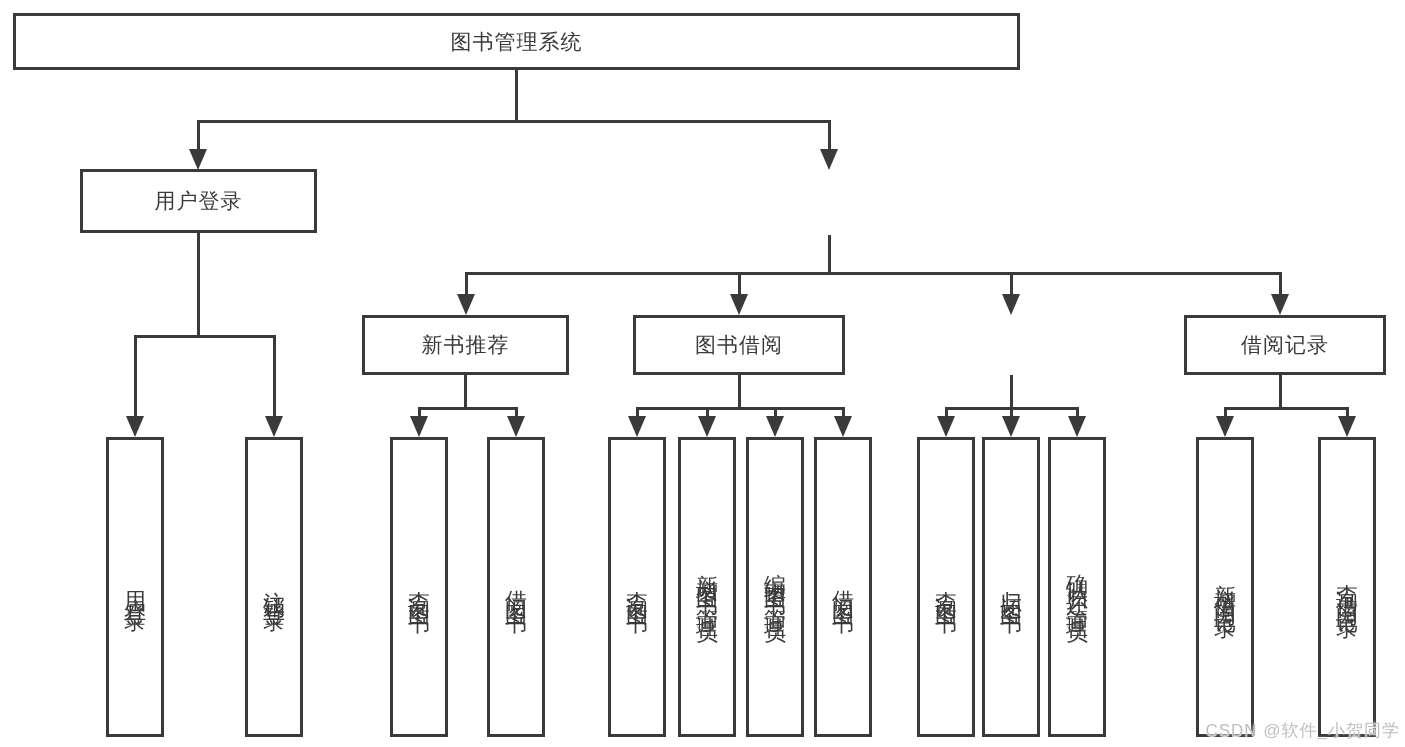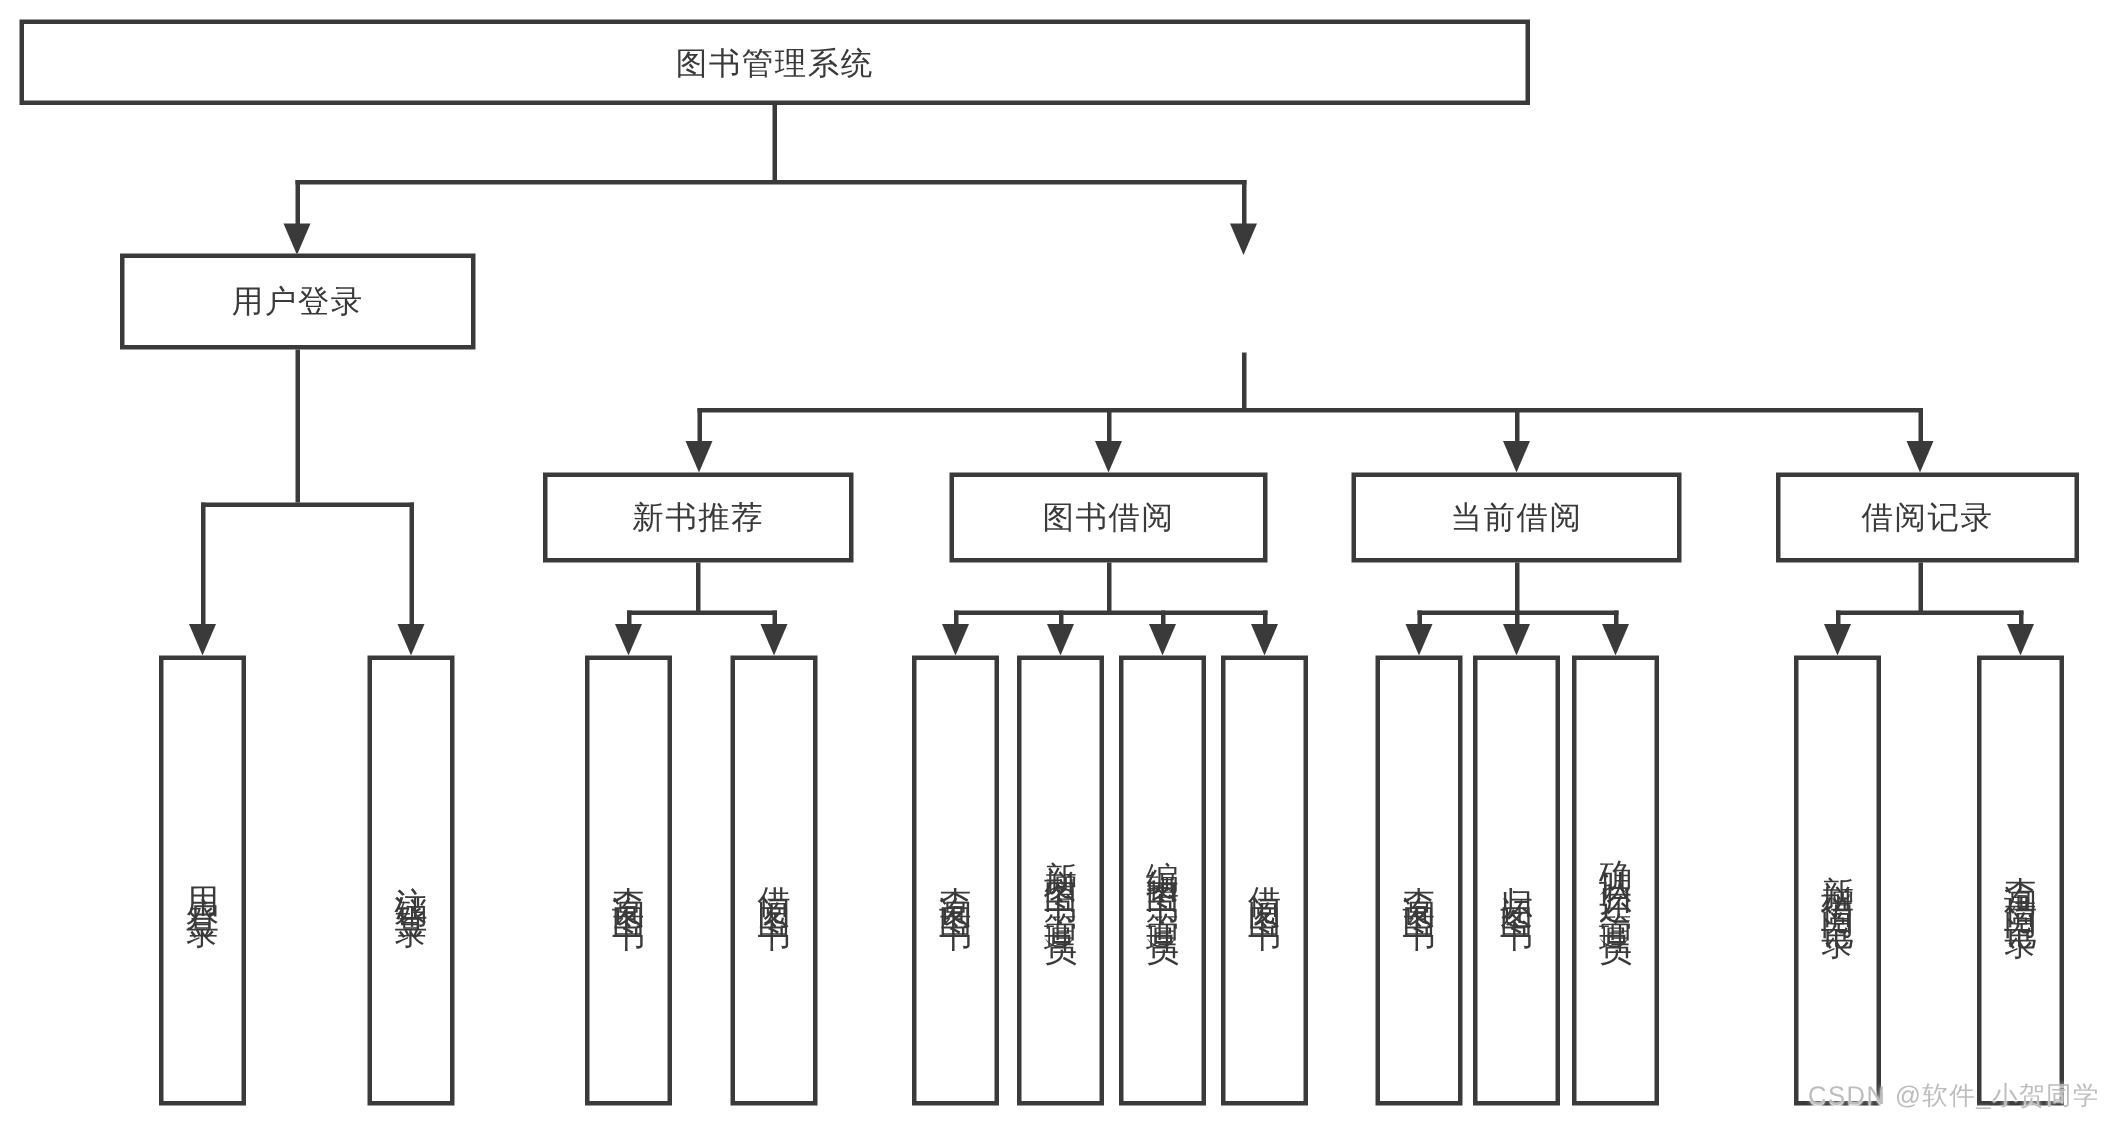--- a/index.html
+++ b/index.html
@@ -70,23 +70,20 @@
   <div class="vline" style="left:1010px;top:272px;height:25px"></div>
   <div class="arrow" style="left:1002px;top:294px"></div>
   <div class="vline" style="left:1279px;top:272px;height:25px"></div>
   <div class="arrow" style="left:1271px;top:294px"></div>
 
   <div class="box" style="left:633px;top:315px;width:212px;height:60px">
     <span class="hlabel">图书借阅</span>
   </div>
   <div class="box" style="left:362px;top:315px;width:207px;height:60px">
     <span class="hlabel">新书推荐</span>
-  </div>
-  <div class="box" style="left:901px;top:315px;width:220px;height:60px">
-    <span class="hlabel">当前借阅</span>
   </div>
   <div class="box" style="left:1184px;top:315px;width:202px;height:60px">
     <span class="hlabel">借阅记录</span>
   </div>
 
   <div class="vline" style="left:464px;top:375px;height:33px"></div>
   <div class="hline" style="left:418px;top:407px;width:100px"></div>
   <div class="vline" style="left:418px;top:407px;height:12px"></div>
   <div class="arrow" style="left:410px;top:416px"></div>
   <div class="vline" style="left:515px;top:407px;height:12px"></div>

